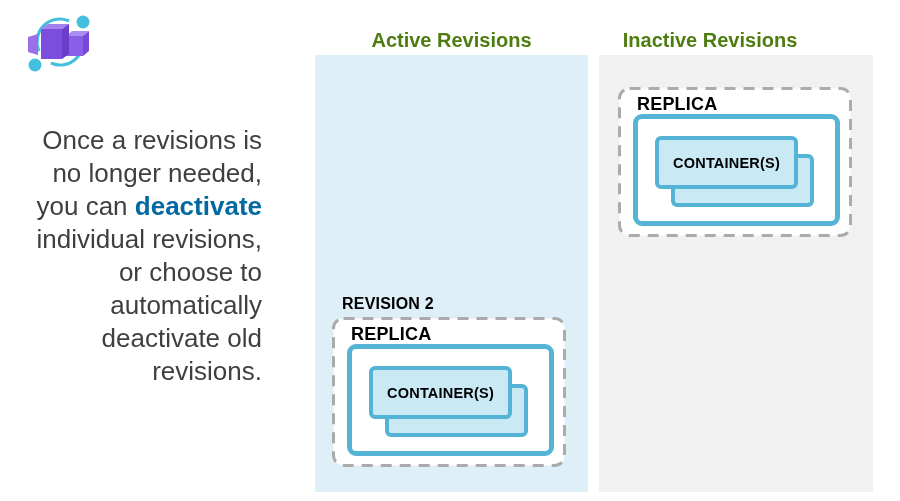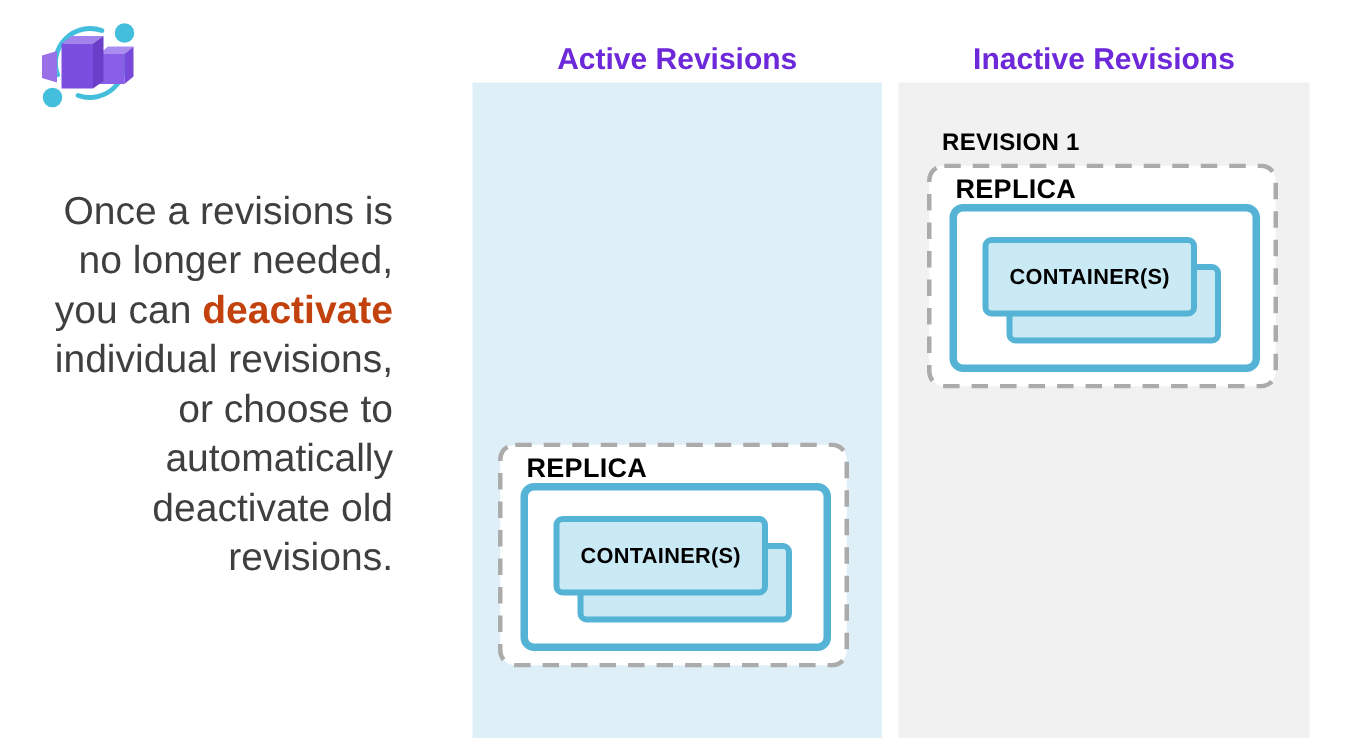--- a/index.html
+++ b/index.html
@@ -20,33 +20,33 @@
     position: absolute;
     top: 91px;
     right: 638px;
     width: 280px;
     text-align: right;
     font-size: 26px;
     line-height: 33px;
     color: #3f3f3f;
     white-space: pre-line;
   }
-  .intro b { color: #c2410c; font-weight: bold; }
+  .intro b { color: #0369a1; font-weight: bold; }
 
   
   .col-title {
     position: absolute;
     top: 29px;
     text-align: center;
     font-size: 20px;
     font-weight: bold;
-    color: #6d28d9;
+    color: #4d7c0f;
   }
   .col-title.active   { left: 315px; width: 273px; }
-  .col-title.inactive { left: 599px; width: 274px; }
+  .col-title.inactive { left: 573px; width: 274px; }
 
   
   .panel { position: absolute; top: 55px; height: 437px; }
   .panel.active   { left: 315px; width: 273px; background: #dfeff7; }
   .panel.inactive { left: 599px; width: 274px; background: #f1f1f1; }
 
   
   .rev-group { position: absolute; width: 234px; }
   .rev-group.inactive-pos { left: 618px; top: 87px; }
   .rev-group.active-pos   { left: 332px; top: 295px; }
@@ -132,36 +132,36 @@
 revisions.</span>
 </div>
 
 <div class="col-title active">Active Revisions</div>
 <div class="col-title inactive">Inactive Revisions</div>
 
 <div class="panel active"></div>
 <div class="panel inactive"></div>
 
 <div class="rev-group inactive-pos">
-  <div class="rev-label">REVISION 1</div>
   <div class="rev-box">
     <svg class="dash" width="234" height="150" aria-hidden="true">
       <rect x="1.5" y="1.5" width="231" height="147" rx="10" fill="#ffffff" stroke="#ababab" stroke-width="3" stroke-dasharray="11 8"></rect>
     </svg>
     <div class="replica-label">REPLICA</div>
     <div class="replica-box">
       <div class="container-card back"></div>
       <div class="container-card front">
         <span>CONTAINER(S)</span>
       </div>
     </div>
   </div>
 </div>
 
 <div class="rev-group active-pos">
+  <div class="rev-label">REVISION 2</div>
   <div class="rev-box">
     <svg class="dash" width="234" height="150" aria-hidden="true">
       <rect x="1.5" y="1.5" width="231" height="147" rx="10" fill="#ffffff" stroke="#ababab" stroke-width="3" stroke-dasharray="11 8"></rect>
     </svg>
     <div class="replica-label">REPLICA</div>
     <div class="replica-box">
       <div class="container-card back"></div>
       <div class="container-card front">
         <span>CONTAINER(S)</span>
       </div>

